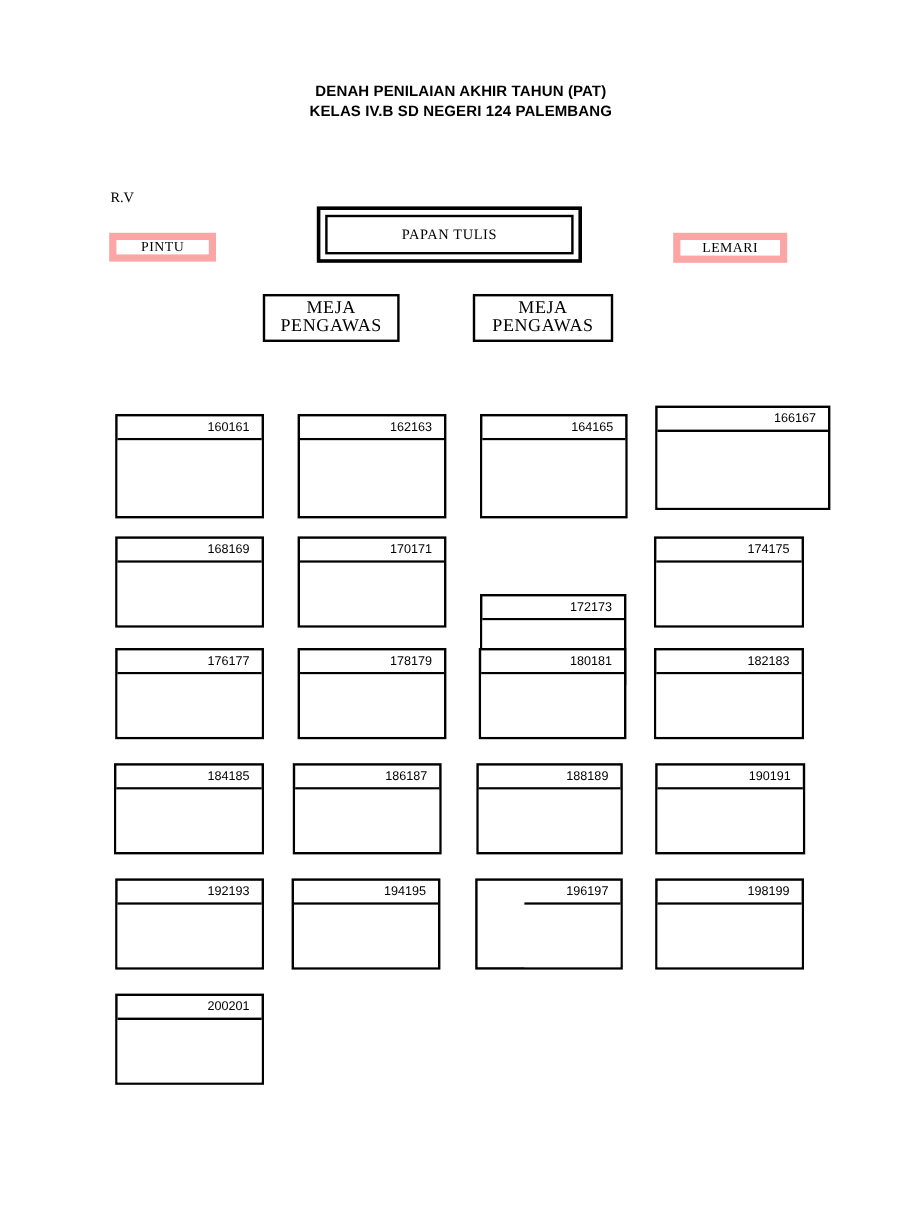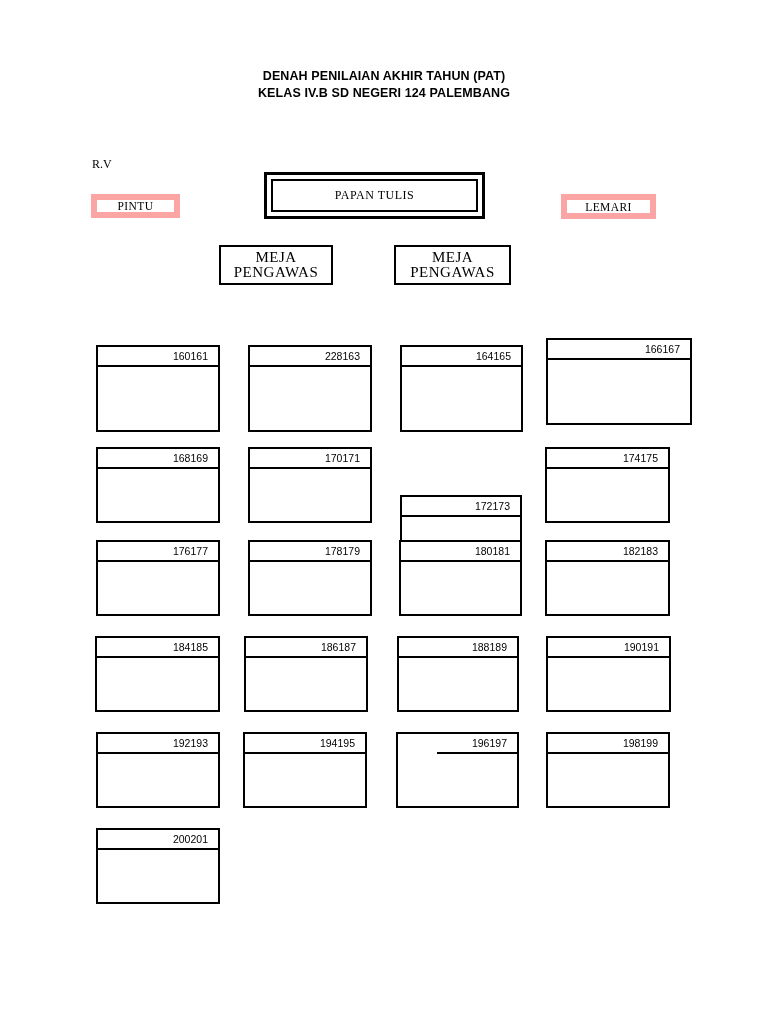--- a/index.html
+++ b/index.html
@@ -168,21 +168,21 @@
   <div id="desk-grid">
       <div class="desk" style="left: 96px; top: 345px; width: 124px; height: 87px;">
         <div class="desk-header">
           <span>160</span>
           <span>161</span>
         </div>
         <div class="desk-body"></div>
       </div>
       <div class="desk" style="left: 248px; top: 345px; width: 124px; height: 87px;">
         <div class="desk-header">
-          <span>228</span>
+          <span>162</span>
           <span>163</span>
         </div>
         <div class="desk-body"></div>
       </div>
       <div class="desk" style="left: 400px; top: 345px; width: 123px; height: 87px;">
         <div class="desk-header">
           <span>164</span>
           <span>165</span>
         </div>
         <div class="desk-body"></div>

